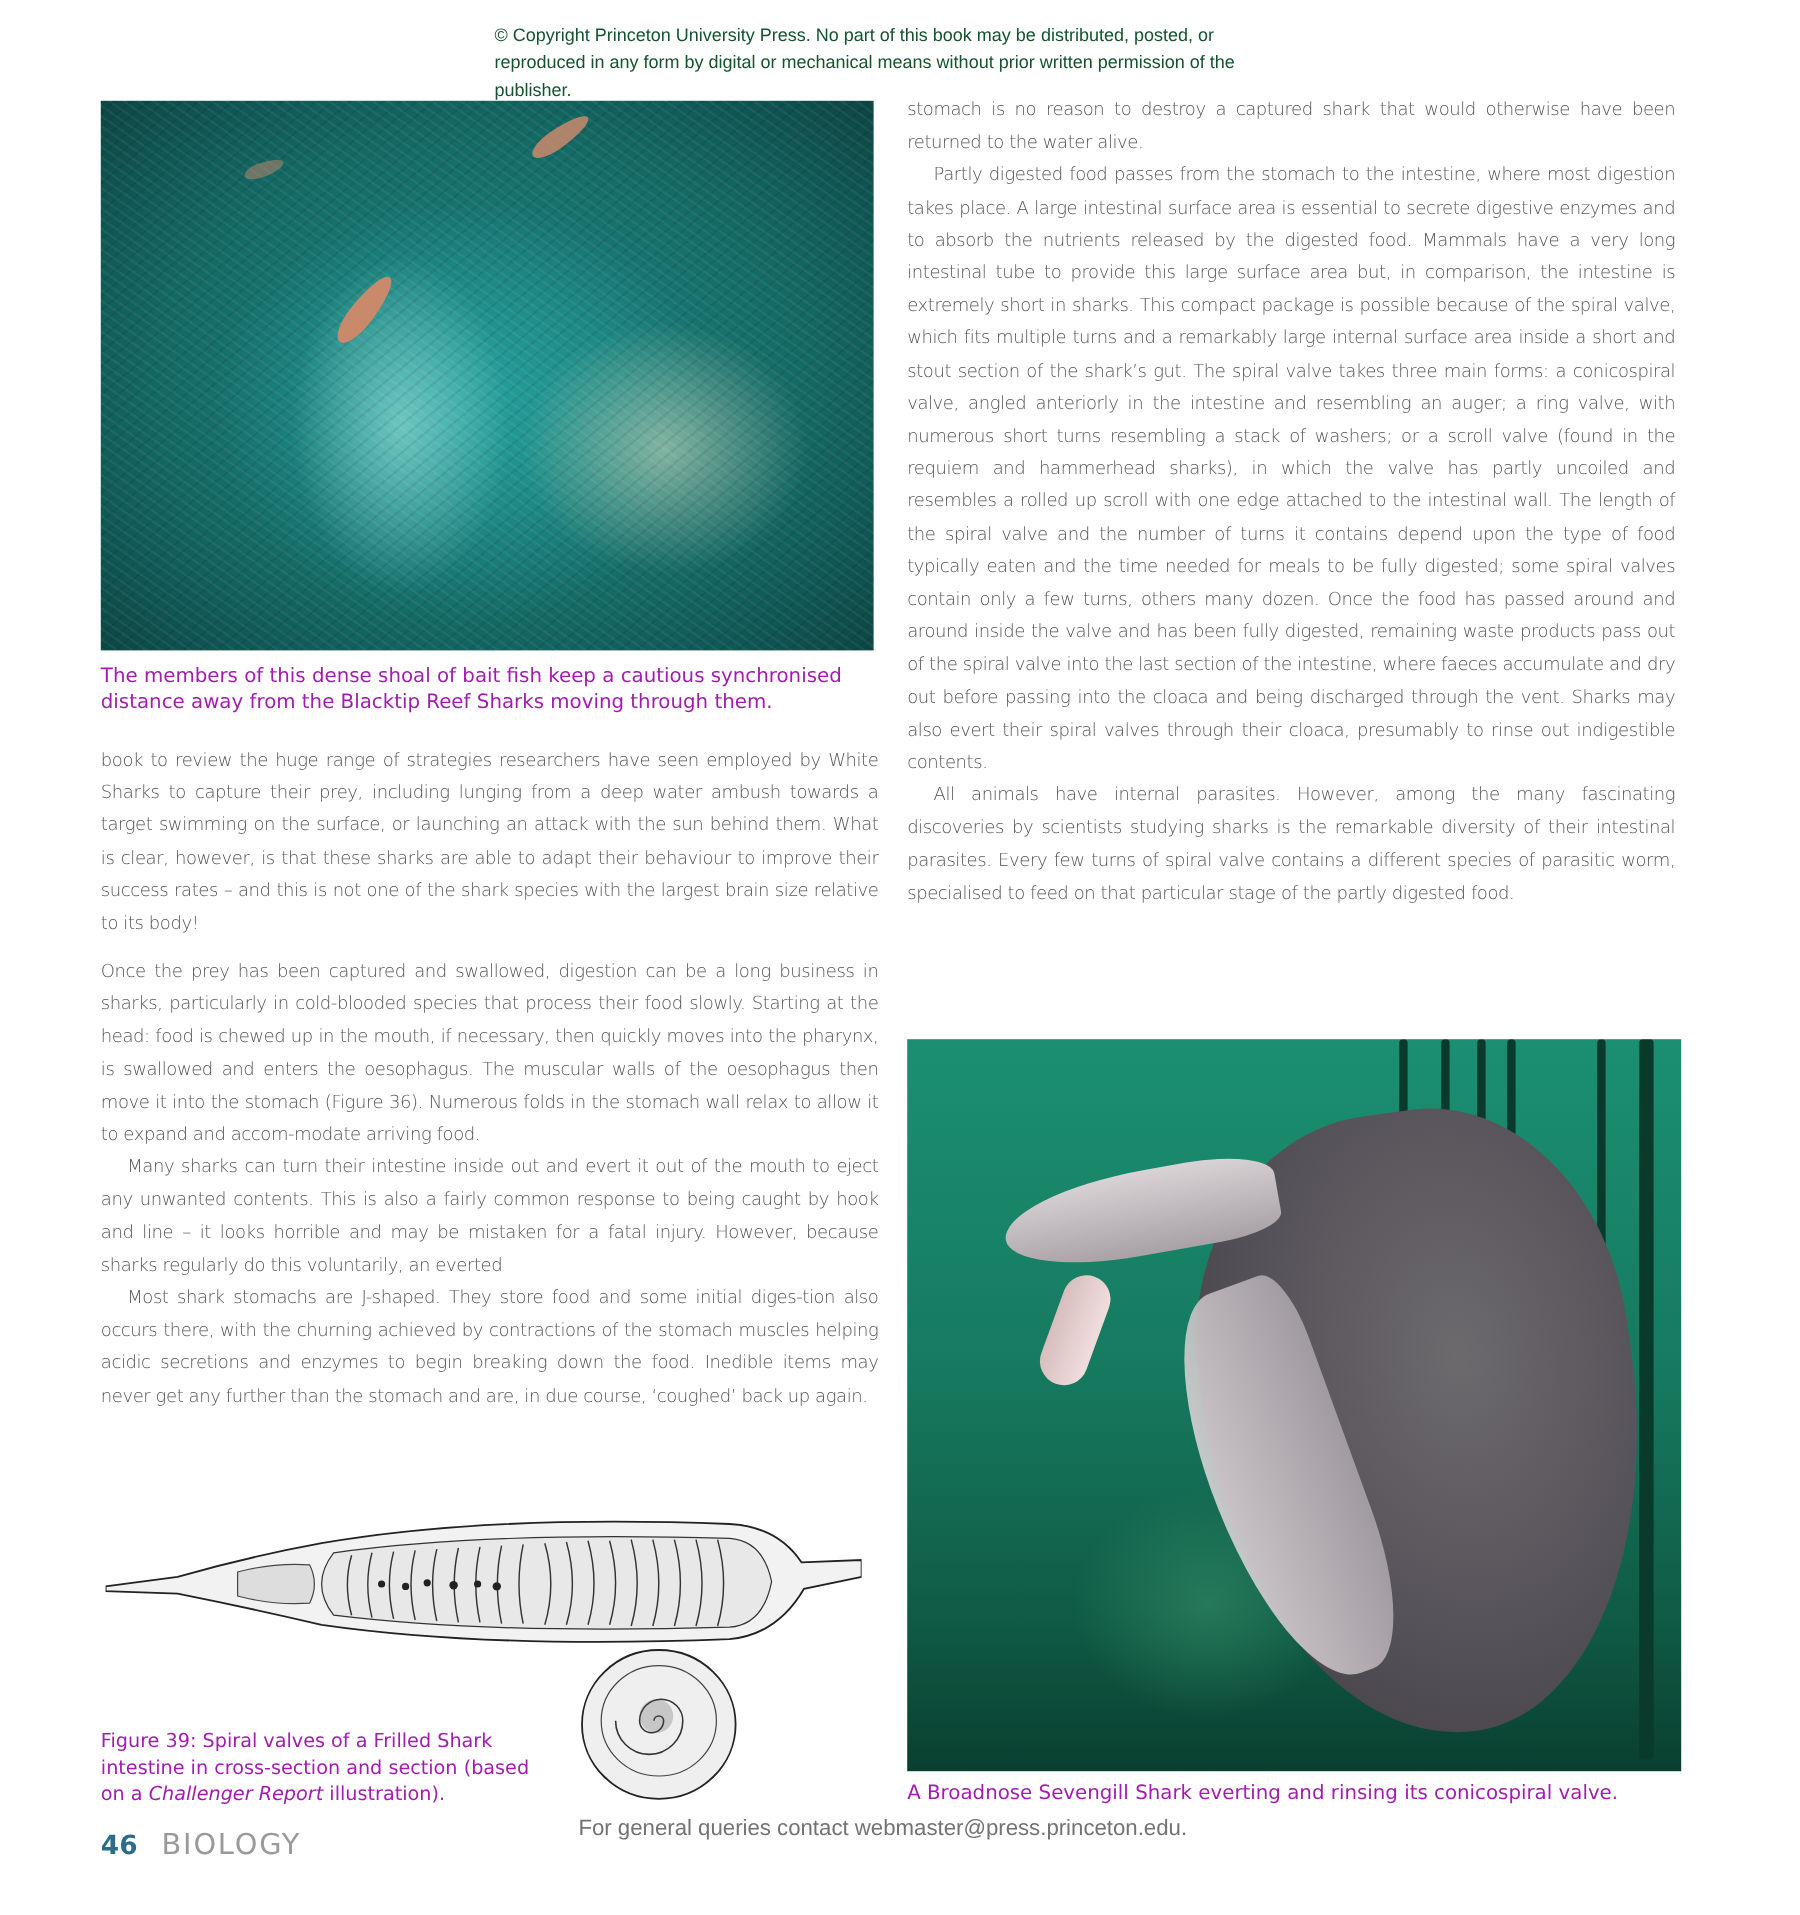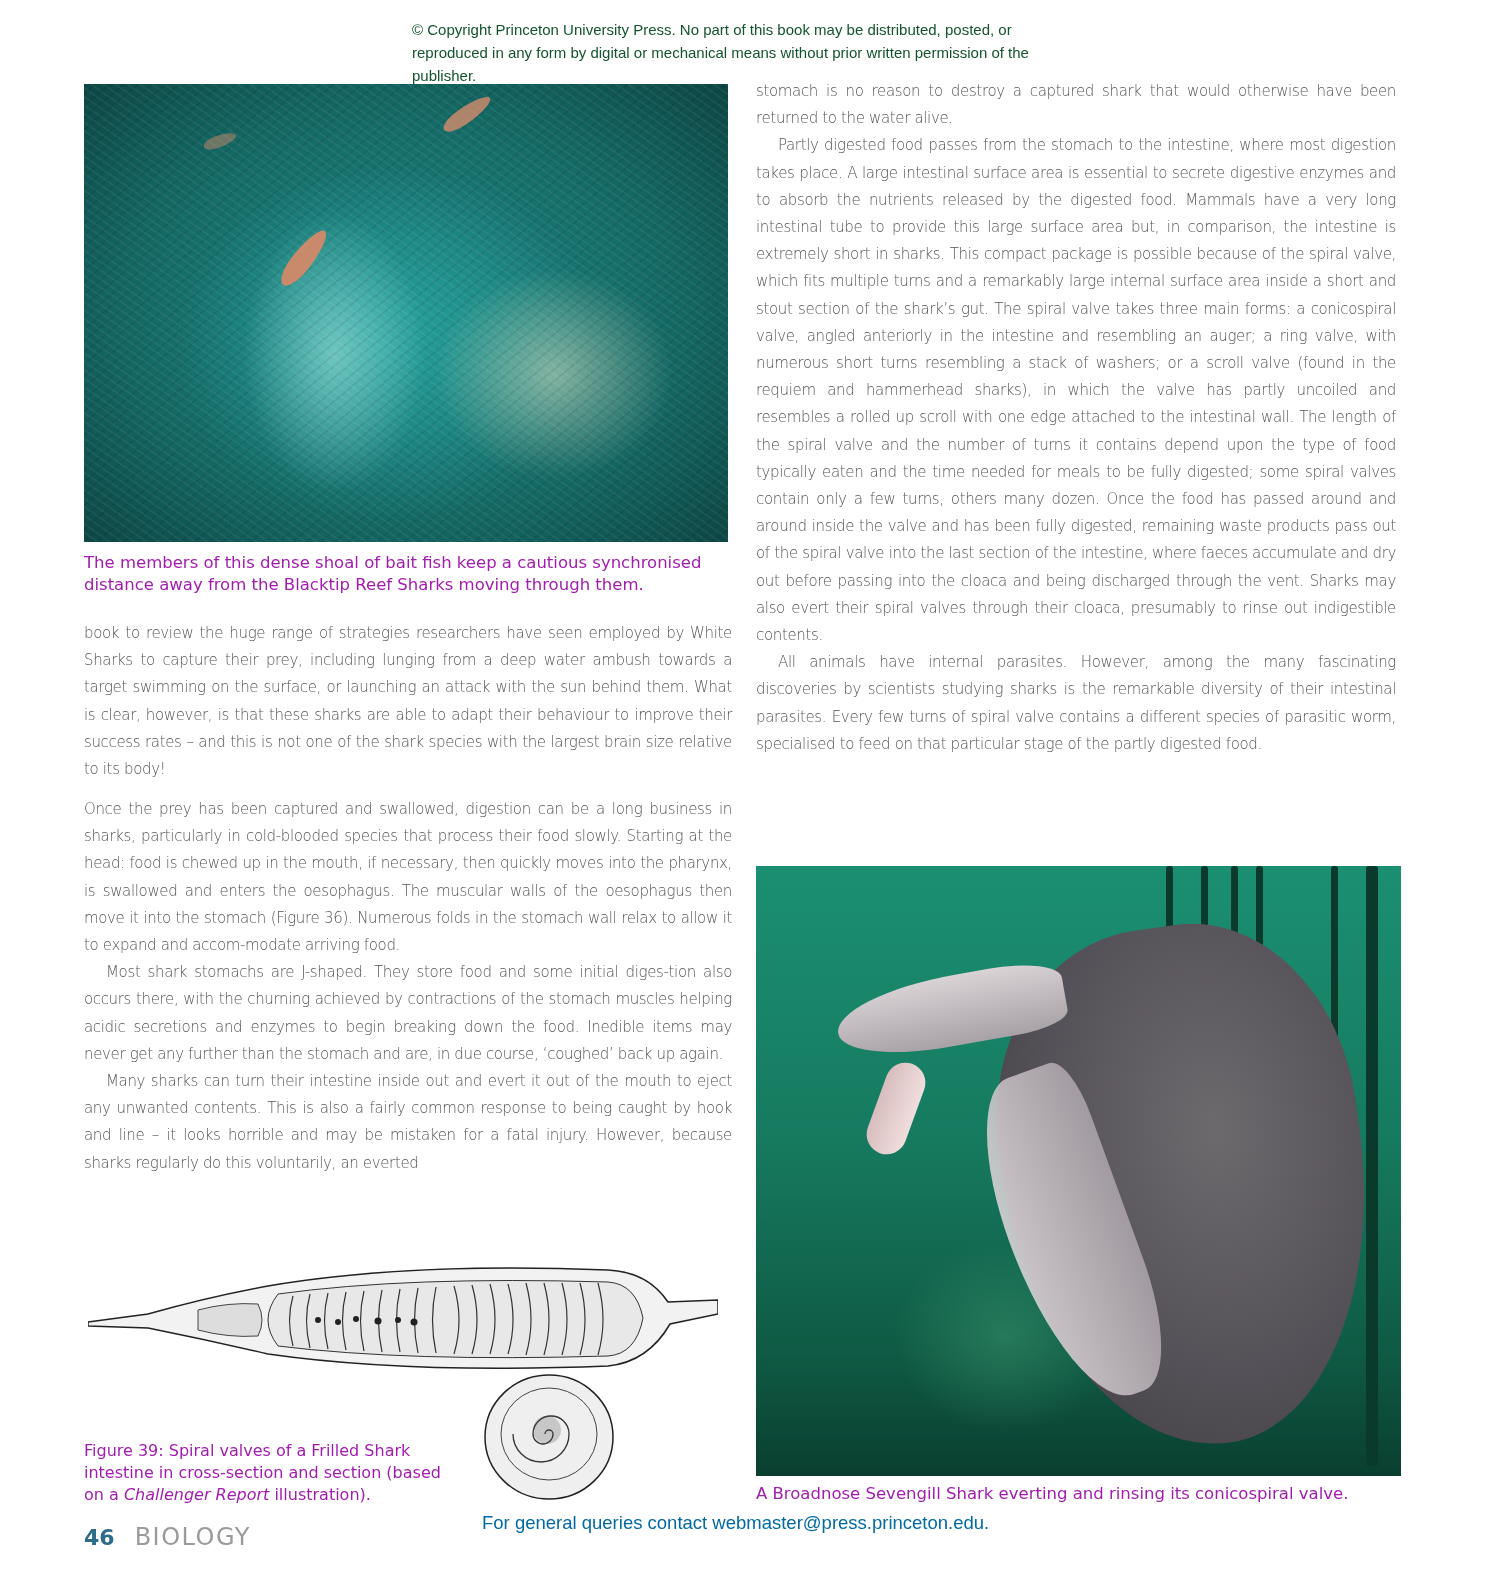--- a/index.html
+++ b/index.html
@@ -56,42 +56,42 @@
 
   .figure { position: absolute; }
   .intestine { left: 88px; top: 1262px; width: 630px; height: 112px; }
   .spiral { left: 482px; top: 1370px; width: 135px; height: 135px; }
 
   .folio { position: absolute; left: 84px; top: 1523px; display: flex; align-items: baseline; gap: 20px; }
   .folio-num { font-family: "DejaVu Sans", sans-serif; font-weight: bold; font-size: 22px; color: #2c6b8a; }
   .folio-section { font-family: "DejaVu Sans", sans-serif; font-size: 24px; letter-spacing: 1.5px; color: #9a9a9a; }
 
   .contact { position: absolute; left: 482px; top: 1512px; font-family: "Liberation Sans", sans-serif;
-             font-size: 18.5px; color: #0369a1; }
+             font-size: 18.5px; color: #737373; }
 </style>
 </head>
 <body>
 
 <div class="copyright">© Copyright Princeton University Press. No part of this book may be distributed, posted, or reproduced in any form by digital or mechanical means without prior written permission of the publisher.</div>
 
 <div class="photo photo-shoal">
   <div class="texture"></div>
   <div class="shark-small" style="left:210px;top:140px;width:20px;height:68px;transform:rotate(38deg);"></div>
   <div class="shark-small" style="left:375px;top:2px;width:16px;height:56px;transform:rotate(55deg);opacity:0.85;"></div>
   <div class="shark-small" style="left:130px;top:40px;width:12px;height:34px;transform:rotate(70deg);opacity:0.5;"></div>
 </div>
 <div class="caption cap-shoal">The members of this dense shoal of bait fish keep a cautious synchronised distance away from the Blacktip Reef Sharks moving through them.</div>
 
 <div class="body-col col-left-a">
   <p>book to review the huge range of strategies researchers have seen employed by White Sharks to capture their prey, including lunging from a deep water ambush towards a target swimming on the surface, or launching an attack with the sun behind them. What is clear, however, is that these sharks are able to adapt their behaviour to improve their success rates – and this is not one of the shark species with the largest brain size relative to its body!</p>
 </div>
 <div class="body-col col-left-b">
   <p>Once the prey has been captured and swallowed, digestion can be a long business in sharks, particularly in cold-blooded species that process their food slowly. Starting at the head: food is chewed up in the mouth, if necessary, then quickly moves into the pharynx, is swallowed and enters the oesophagus. The muscular walls of the oesophagus then move it into the stomach (Figure 36). Numerous folds in the stomach wall relax to allow it to expand and accom-modate arriving food.</p>
+  <p class="indent">Many sharks can turn their intestine inside out and evert it out of the mouth to eject any unwanted contents. This is also a fairly common response to being caught by hook and line – it looks horrible and may be mistaken for a fatal injury. However, because sharks regularly do this voluntarily, an everted</p>
   <p class="indent">Most shark stomachs are J-shaped. They store food and some initial diges-tion also occurs there, with the churning achieved by contractions of the stomach muscles helping acidic secretions and enzymes to begin breaking down the food. Inedible items may never get any further than the stomach and are, in due course, ‘coughed’ back up again.</p>
-  <p class="indent">Many sharks can turn their intestine inside out and evert it out of the mouth to eject any unwanted contents. This is also a fairly common response to being caught by hook and line – it looks horrible and may be mistaken for a fatal injury. However, because sharks regularly do this voluntarily, an everted</p>
 </div>
 
 <div class="body-col col-right">
   <p>stomach is no reason to destroy a captured shark that would otherwise have been returned to the water alive.</p>
   <p class="indent">Partly digested food passes from the stomach to the intestine, where most digestion takes place. A large intestinal surface area is essential to secrete digestive enzymes and to absorb the nutrients released by the digested food. Mammals have a very long intestinal tube to provide this large surface area but, in comparison, the intestine is extremely short in sharks. This compact package is possible because of the spiral valve, which fits multiple turns and a remarkably large internal surface area inside a short and stout section of the shark’s gut. The spiral valve takes three main forms: a conicospiral valve, angled anteriorly in the intestine and resembling an auger; a ring valve, with numerous short turns resembling a stack of washers; or a scroll valve (found in the requiem and hammerhead sharks), in which the valve has partly uncoiled and resembles a rolled up scroll with one edge attached to the intestinal wall. The length of the spiral valve and the number of turns it contains depend upon the type of food typically eaten and the time needed for meals to be fully digested; some spiral valves contain only a few turns, others many dozen. Once the food has passed around and around inside the valve and has been fully digested, remaining waste products pass out of the spiral valve into the last section of the intestine, where faeces accumulate and dry out before passing into the cloaca and being discharged through the vent. Sharks may also evert their spiral valves through their cloaca, presumably to rinse out indigestible contents.</p>
   <p class="indent">All animals have internal parasites. However, among the many fascinating discoveries by scientists studying sharks is the remarkable diversity of their intestinal parasites. Every few turns of spiral valve contains a different species of parasitic worm, specialised to feed on that particular stage of the partly digested food.</p>
 </div>
 
 <div class="photo photo-sevengill">
   <div class="kelp" style="left:410px;height:90px;"></div>

